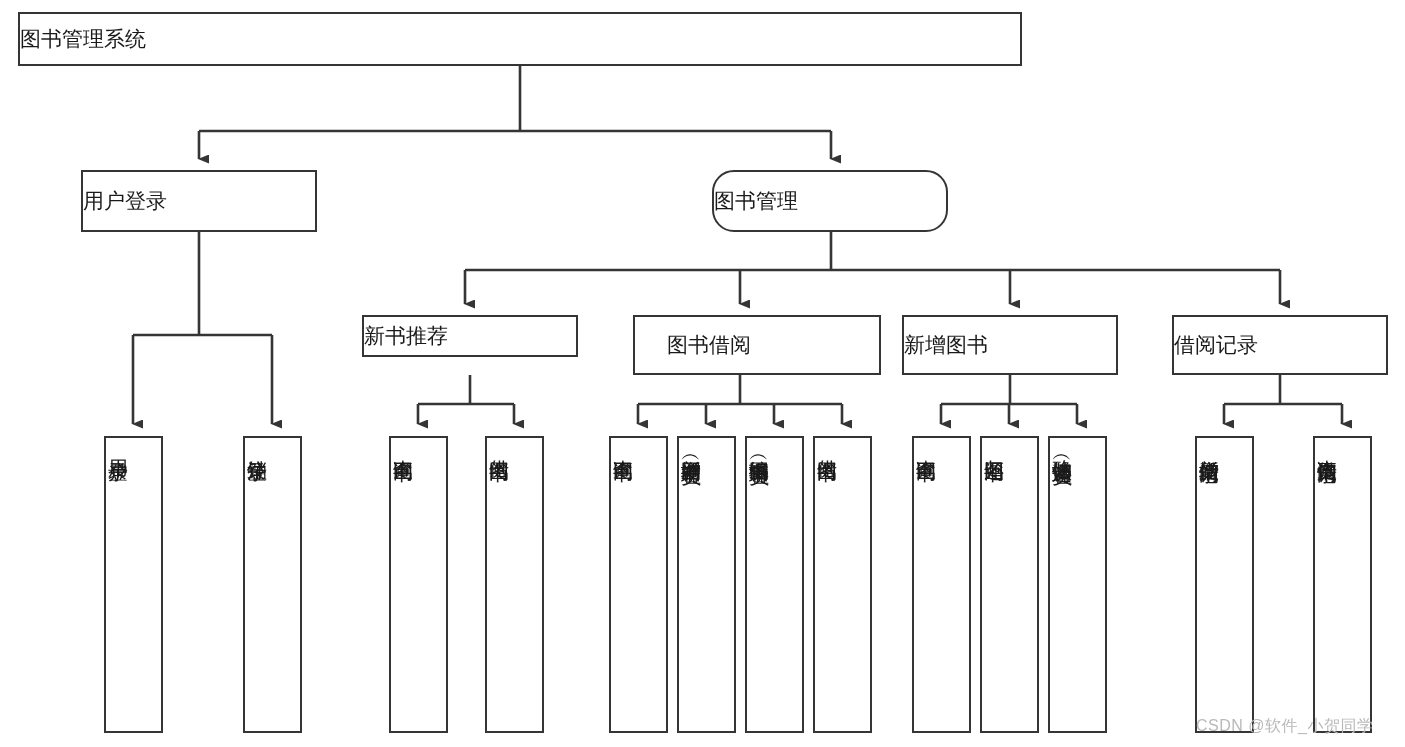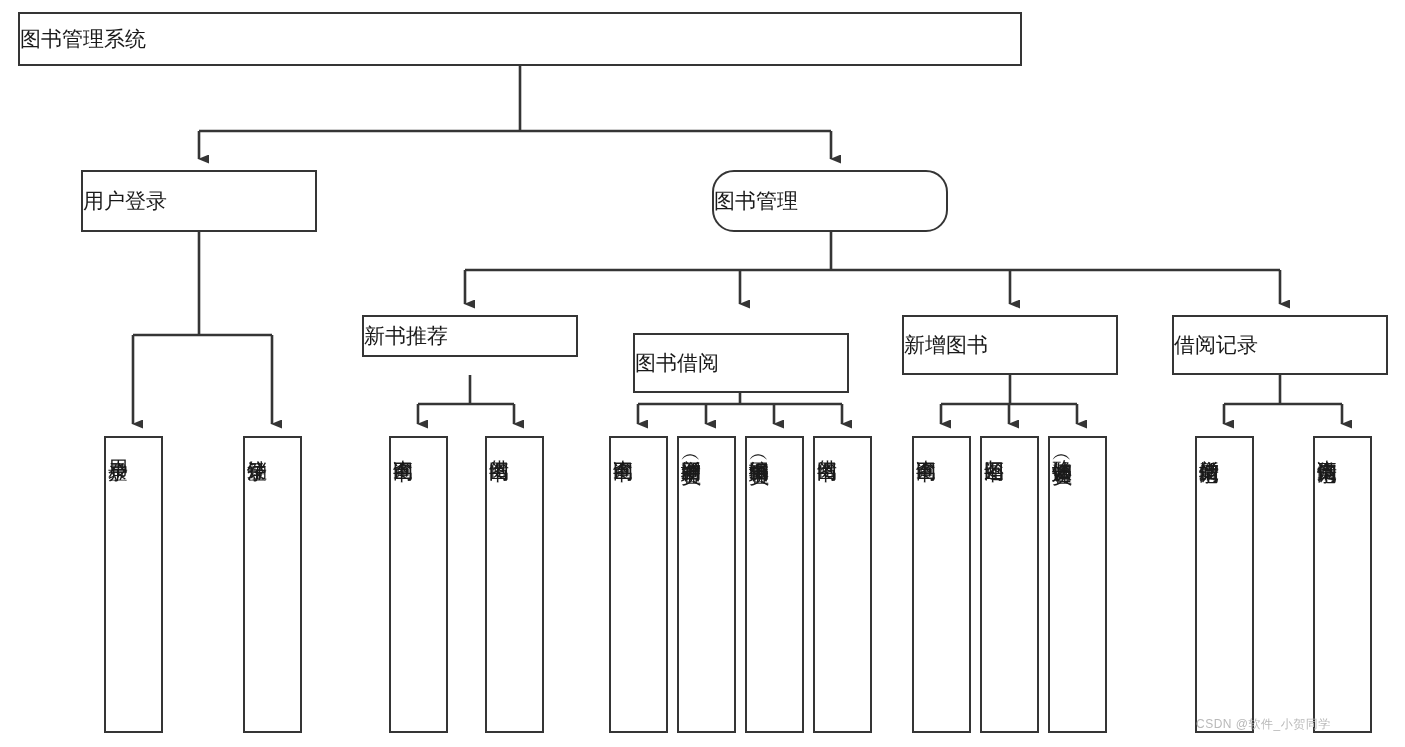--- a/index.html
+++ b/index.html
@@ -52,21 +52,21 @@
   }
   .node.v .vtext {
     writing-mode: vertical-rl;
     text-orientation: upright;
     letter-spacing: 1px;
     white-space: nowrap;
     display: block;
   }
   .watermark {
     position: absolute;
-    font-size: 12px;
+    font-size: 16px;
     color: #b9b9b9;
     white-space: nowrap;
     letter-spacing: 0.5px;
   }
 </style>
 </head>
 <body>
 
 <div id="canvas">
 
@@ -127,21 +127,21 @@
   <div class="node h" style="left:81px; top:170px; width:236px; height:62px;">
     <span>用户登录</span>
   </div>
   <div class="node h" style="left:712px; top:170px; width:236px; height:62px;border-radius:22px;">
     <span>图书管理</span>
   </div>
 
   <div class="node h" style="left:362px; top:315px; width:216px; height:42px;">
     <span>新书推荐</span>
   </div>
-  <div class="node h" style="left:633px; top:333px; width:216px; height:60px;">
+  <div class="node h" style="left:633px; top:315px; width:248px; height:60px;padding-left:32px;">
     <span>图书借阅</span>
   </div>
   <div class="node h" style="left:902px; top:315px; width:216px; height:60px;">
     <span>新增图书</span>
   </div>
   <div class="node h" style="left:1172px; top:315px; width:216px; height:60px;">
     <span>借阅记录</span>
   </div>
 
   <div class="node v" style="left:104px; top:436px; width:59px; height:297px;">

